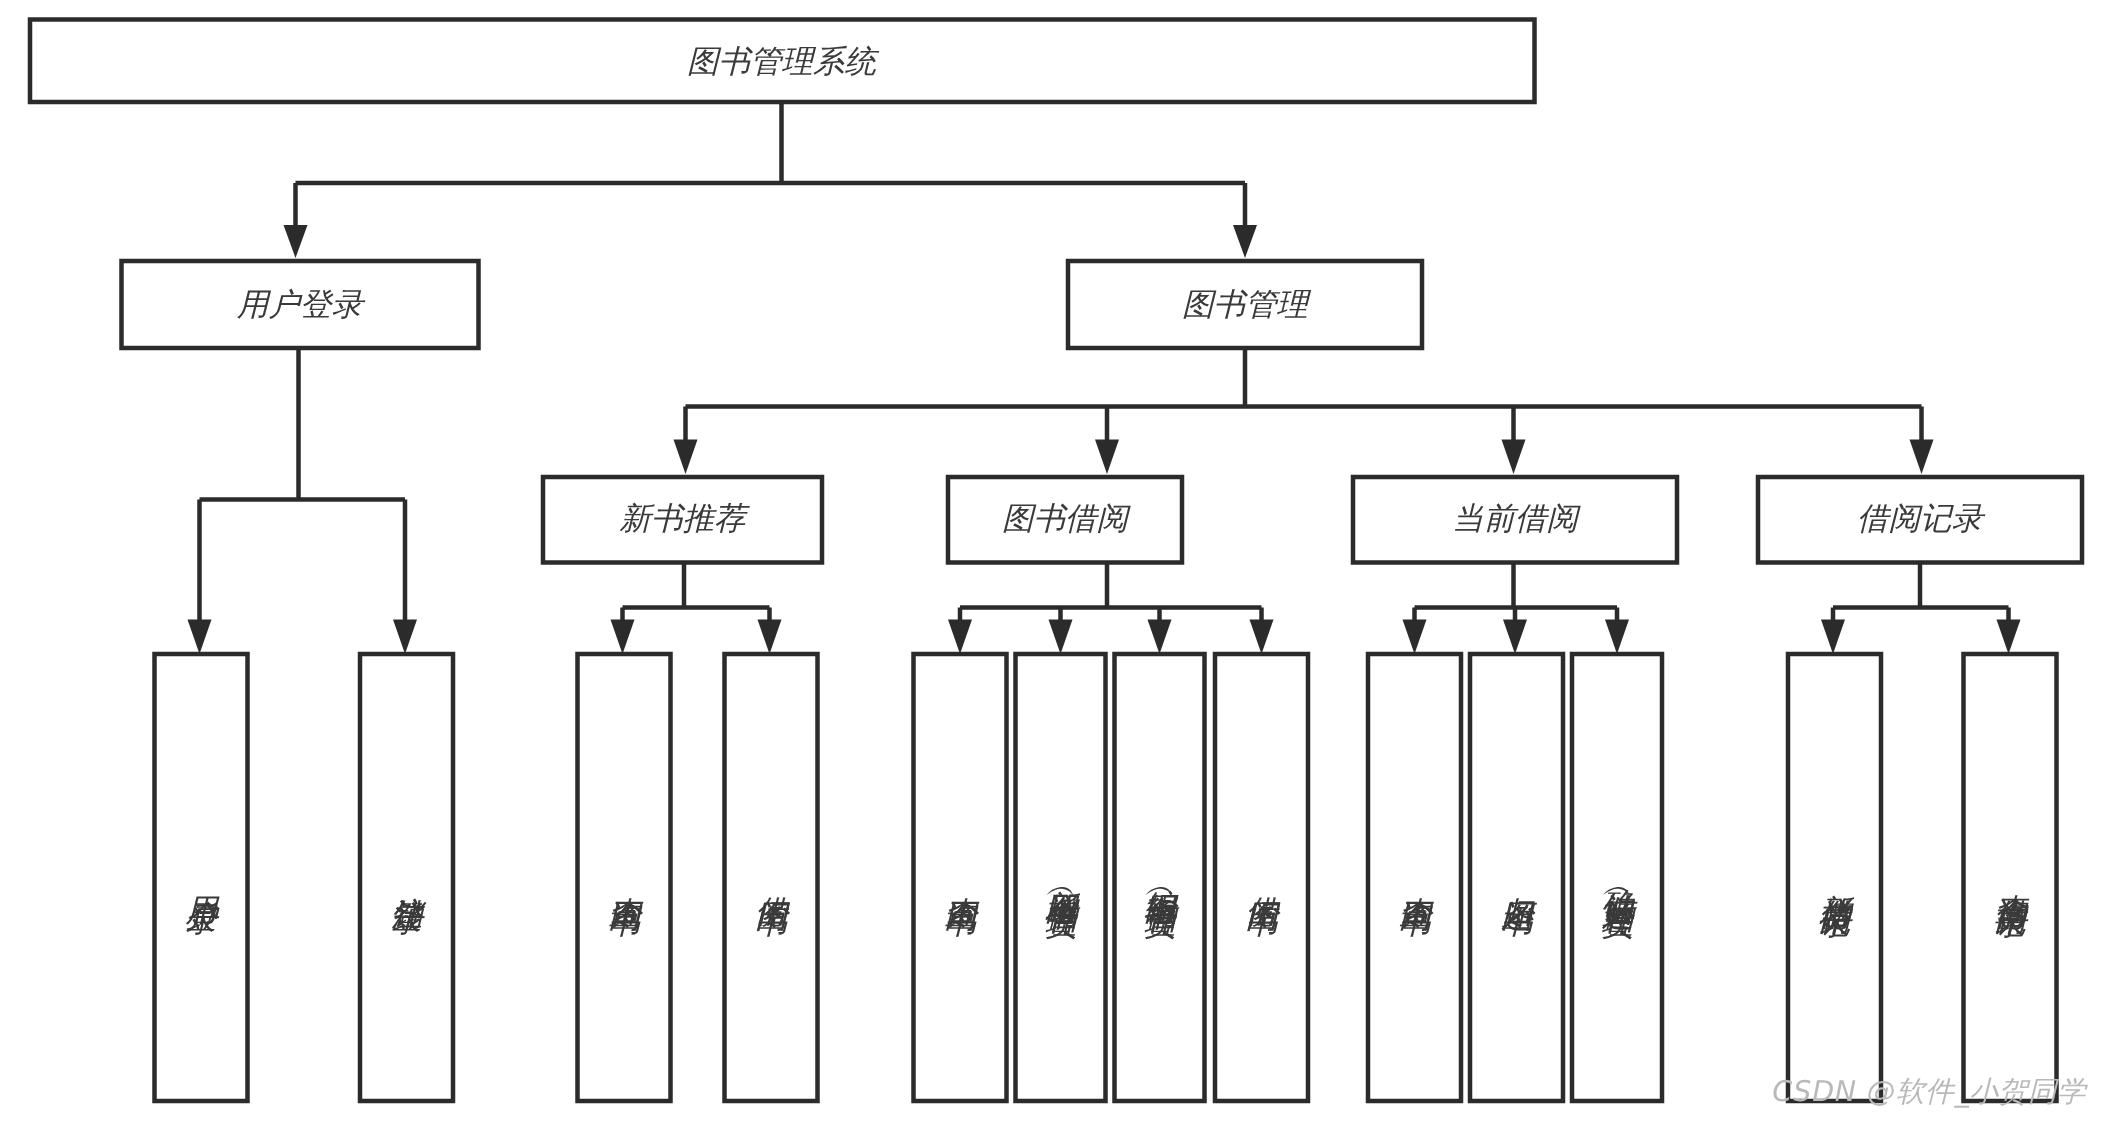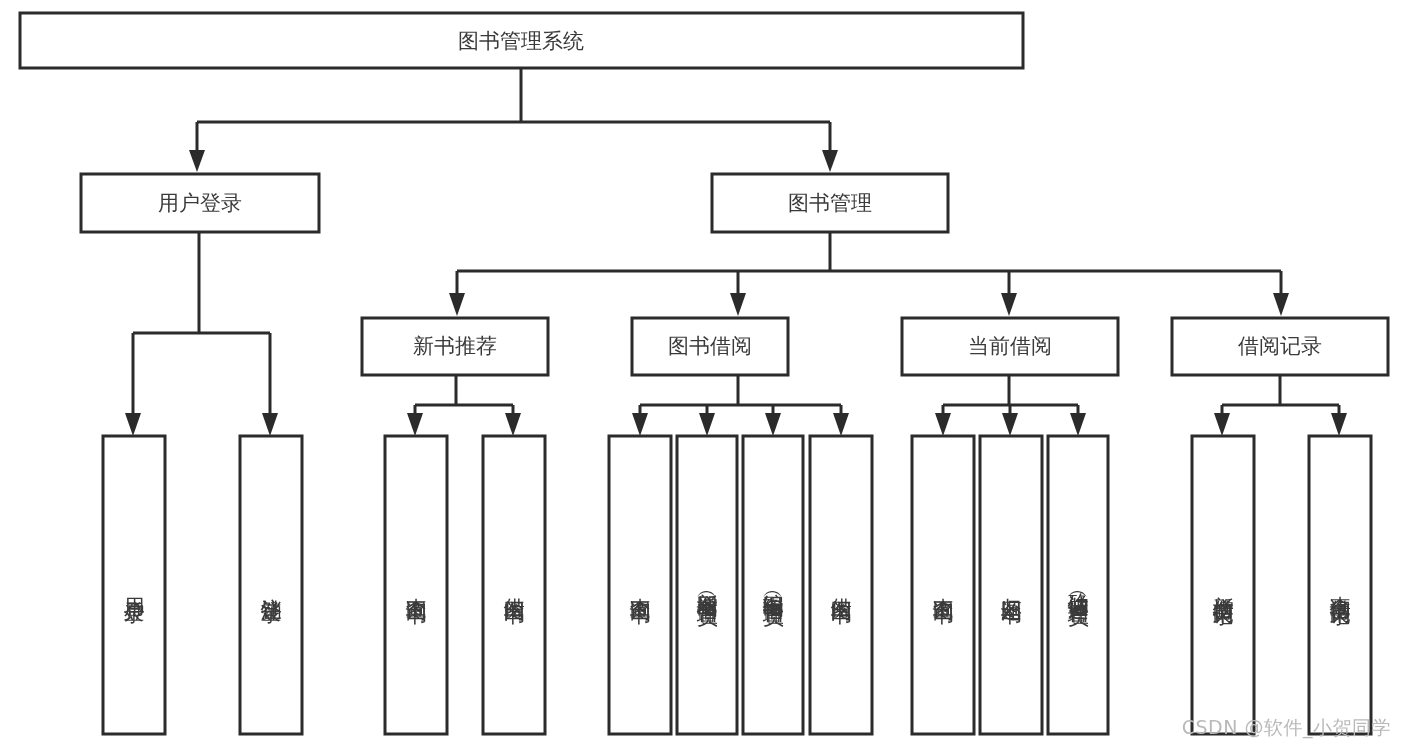--- a/index.html
+++ b/index.html
@@ -13,20 +13,21 @@
     position: relative;
     font-family: "DejaVu Sans", "Liberation Sans", sans-serif;
     overflow: hidden;
   }
   #diagram-root {
     position: absolute;
     left: 0;
     top: 0;
     width: 1405px;
     height: 747px;
+    font-style: italic;
   }
   svg#org-chart {
     display: block;
     width: 1405px;
     height: 747px;
   }
   .node-box {
     fill: #ffffff;
     stroke: #2b2b2b;
     stroke-width: 3;

